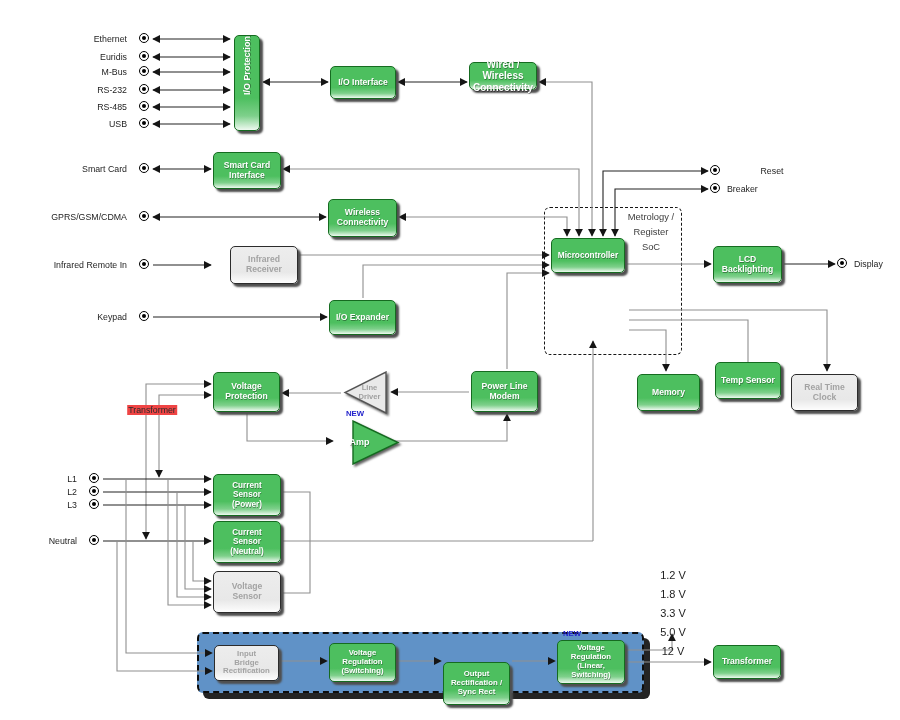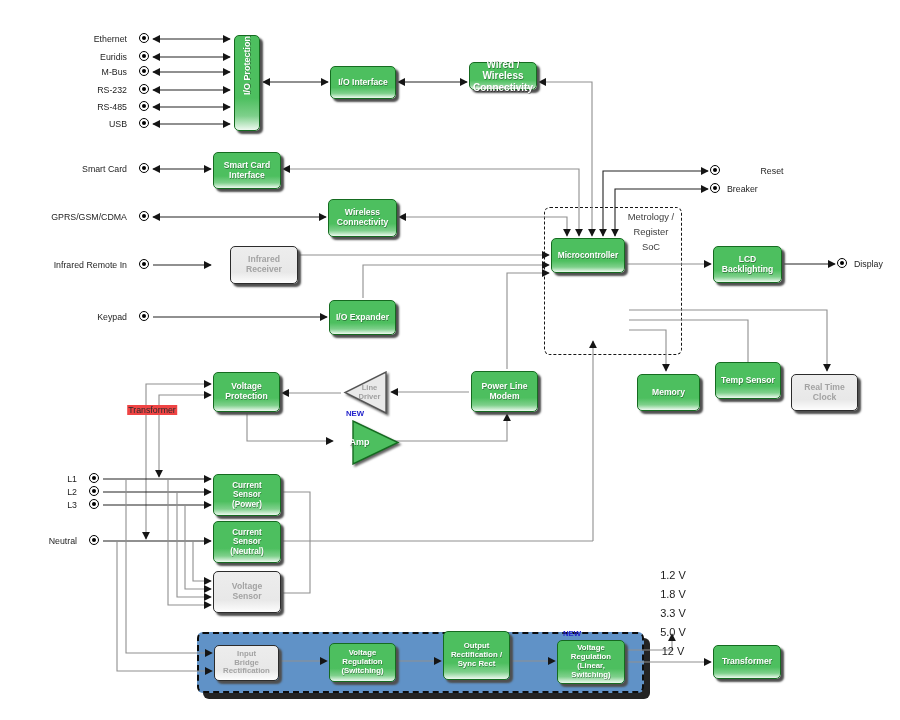--- a/index.html
+++ b/index.html
@@ -177,21 +177,21 @@
     <div class="block gray" style="left: 214px; top: 645px; width: 65px; height: 36px; font-size: 7.8px;">
       <span class="lbl">Input
 Bridge
 Rectification</span>
     </div>
     <div class="block green" style="left: 329px; top: 643px; width: 67px; height: 39px; font-size: 7.8px;">
       <span class="lbl">Voltage
 Regulation
 (Switching)</span>
     </div>
-    <div class="block green" style="left: 443px; top: 631px; width: 67px; height: 49px; font-size: 7.8px;">
+    <div class="block green" style="left: 443px; top: 662px; width: 67px; height: 43px; font-size: 7.8px;">
       <span class="lbl">Output
 Rectification /
 Sync Rect</span>
     </div>
     <div class="block green" style="left: 557px; top: 640px; width: 68px; height: 44px; font-size: 7.8px;">
       <span class="lbl">Voltage
 Regulation
 (Linear,
 Switching)</span>
     </div>

